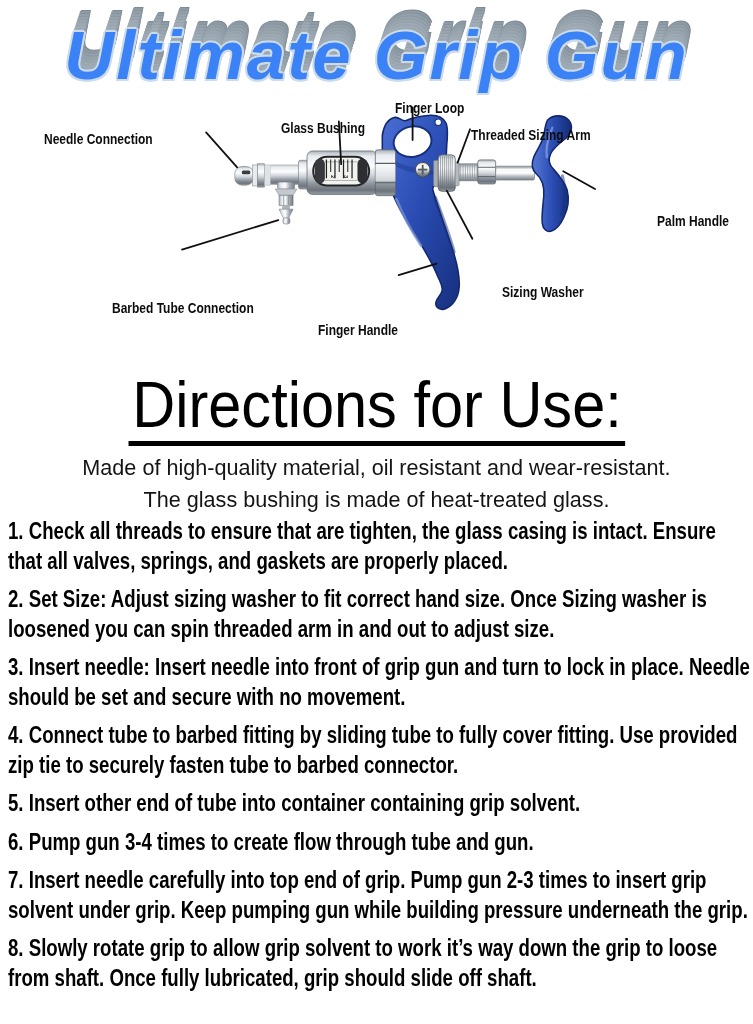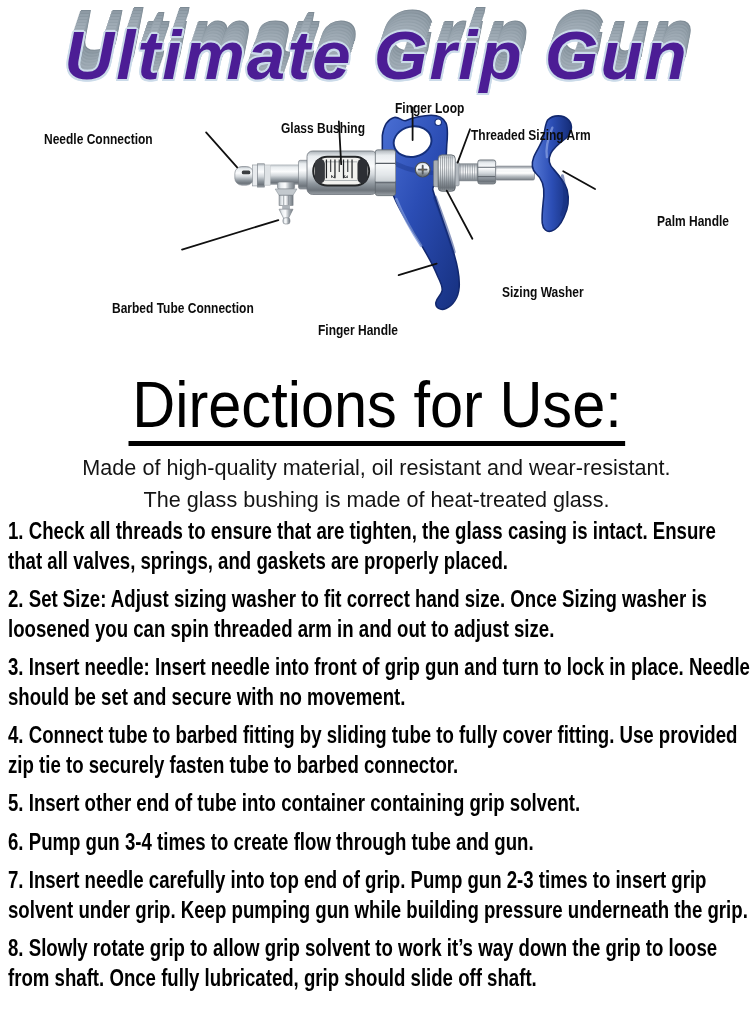--- a/index.html
+++ b/index.html
@@ -4,21 +4,21 @@
 <style>
   html,body{margin:0;padding:0;background:#ffffff;}
   .page{
     position:relative;width:753px;height:1024px;background:#ffffff;overflow:hidden;
     font-family:"Liberation Sans",sans-serif;
   }
   
   .title{
     position:absolute;top:16px;left:0;width:753px;margin:0;text-align:center;
     font-size:69px;line-height:80px;font-weight:bold;font-style:italic;letter-spacing:2px;
-    color:#4c1d95;white-space:nowrap;
+    color:#3b82f6;white-space:nowrap;
     text-shadow:
       -2px 0 #cbdbe9, 2px 0 #cbdbe9, 0 -2px #cbdbe9, 0 2px #cbdbe9,
       -1.5px -1.5px #cbdbe9, 1.5px 1.5px #cbdbe9, 1.5px -1.5px #cbdbe9, -1.5px 1.5px #cbdbe9,
       0px -3px #a5b1bb, 1px -4.5px #9aa6b0, 1px -6px #a0acb6, 2px -7.5px #97a3ad,
       2px -9px #9eaab4, 3px -10.5px #93a0aa, 3px -12px #9aa6b0, 4px -13.5px #8f9ca6,
       4px -15px #97a3ad, 5px -16.5px #8b98a2, 5px -18px #93a0aa, 6px -19.5px #87949e,
       6px -21px #8e9aa4, 7px -22.5px #7e8b95;
   }
   
   .diagram{position:absolute;left:0;top:85px;width:753px;height:295px;}

